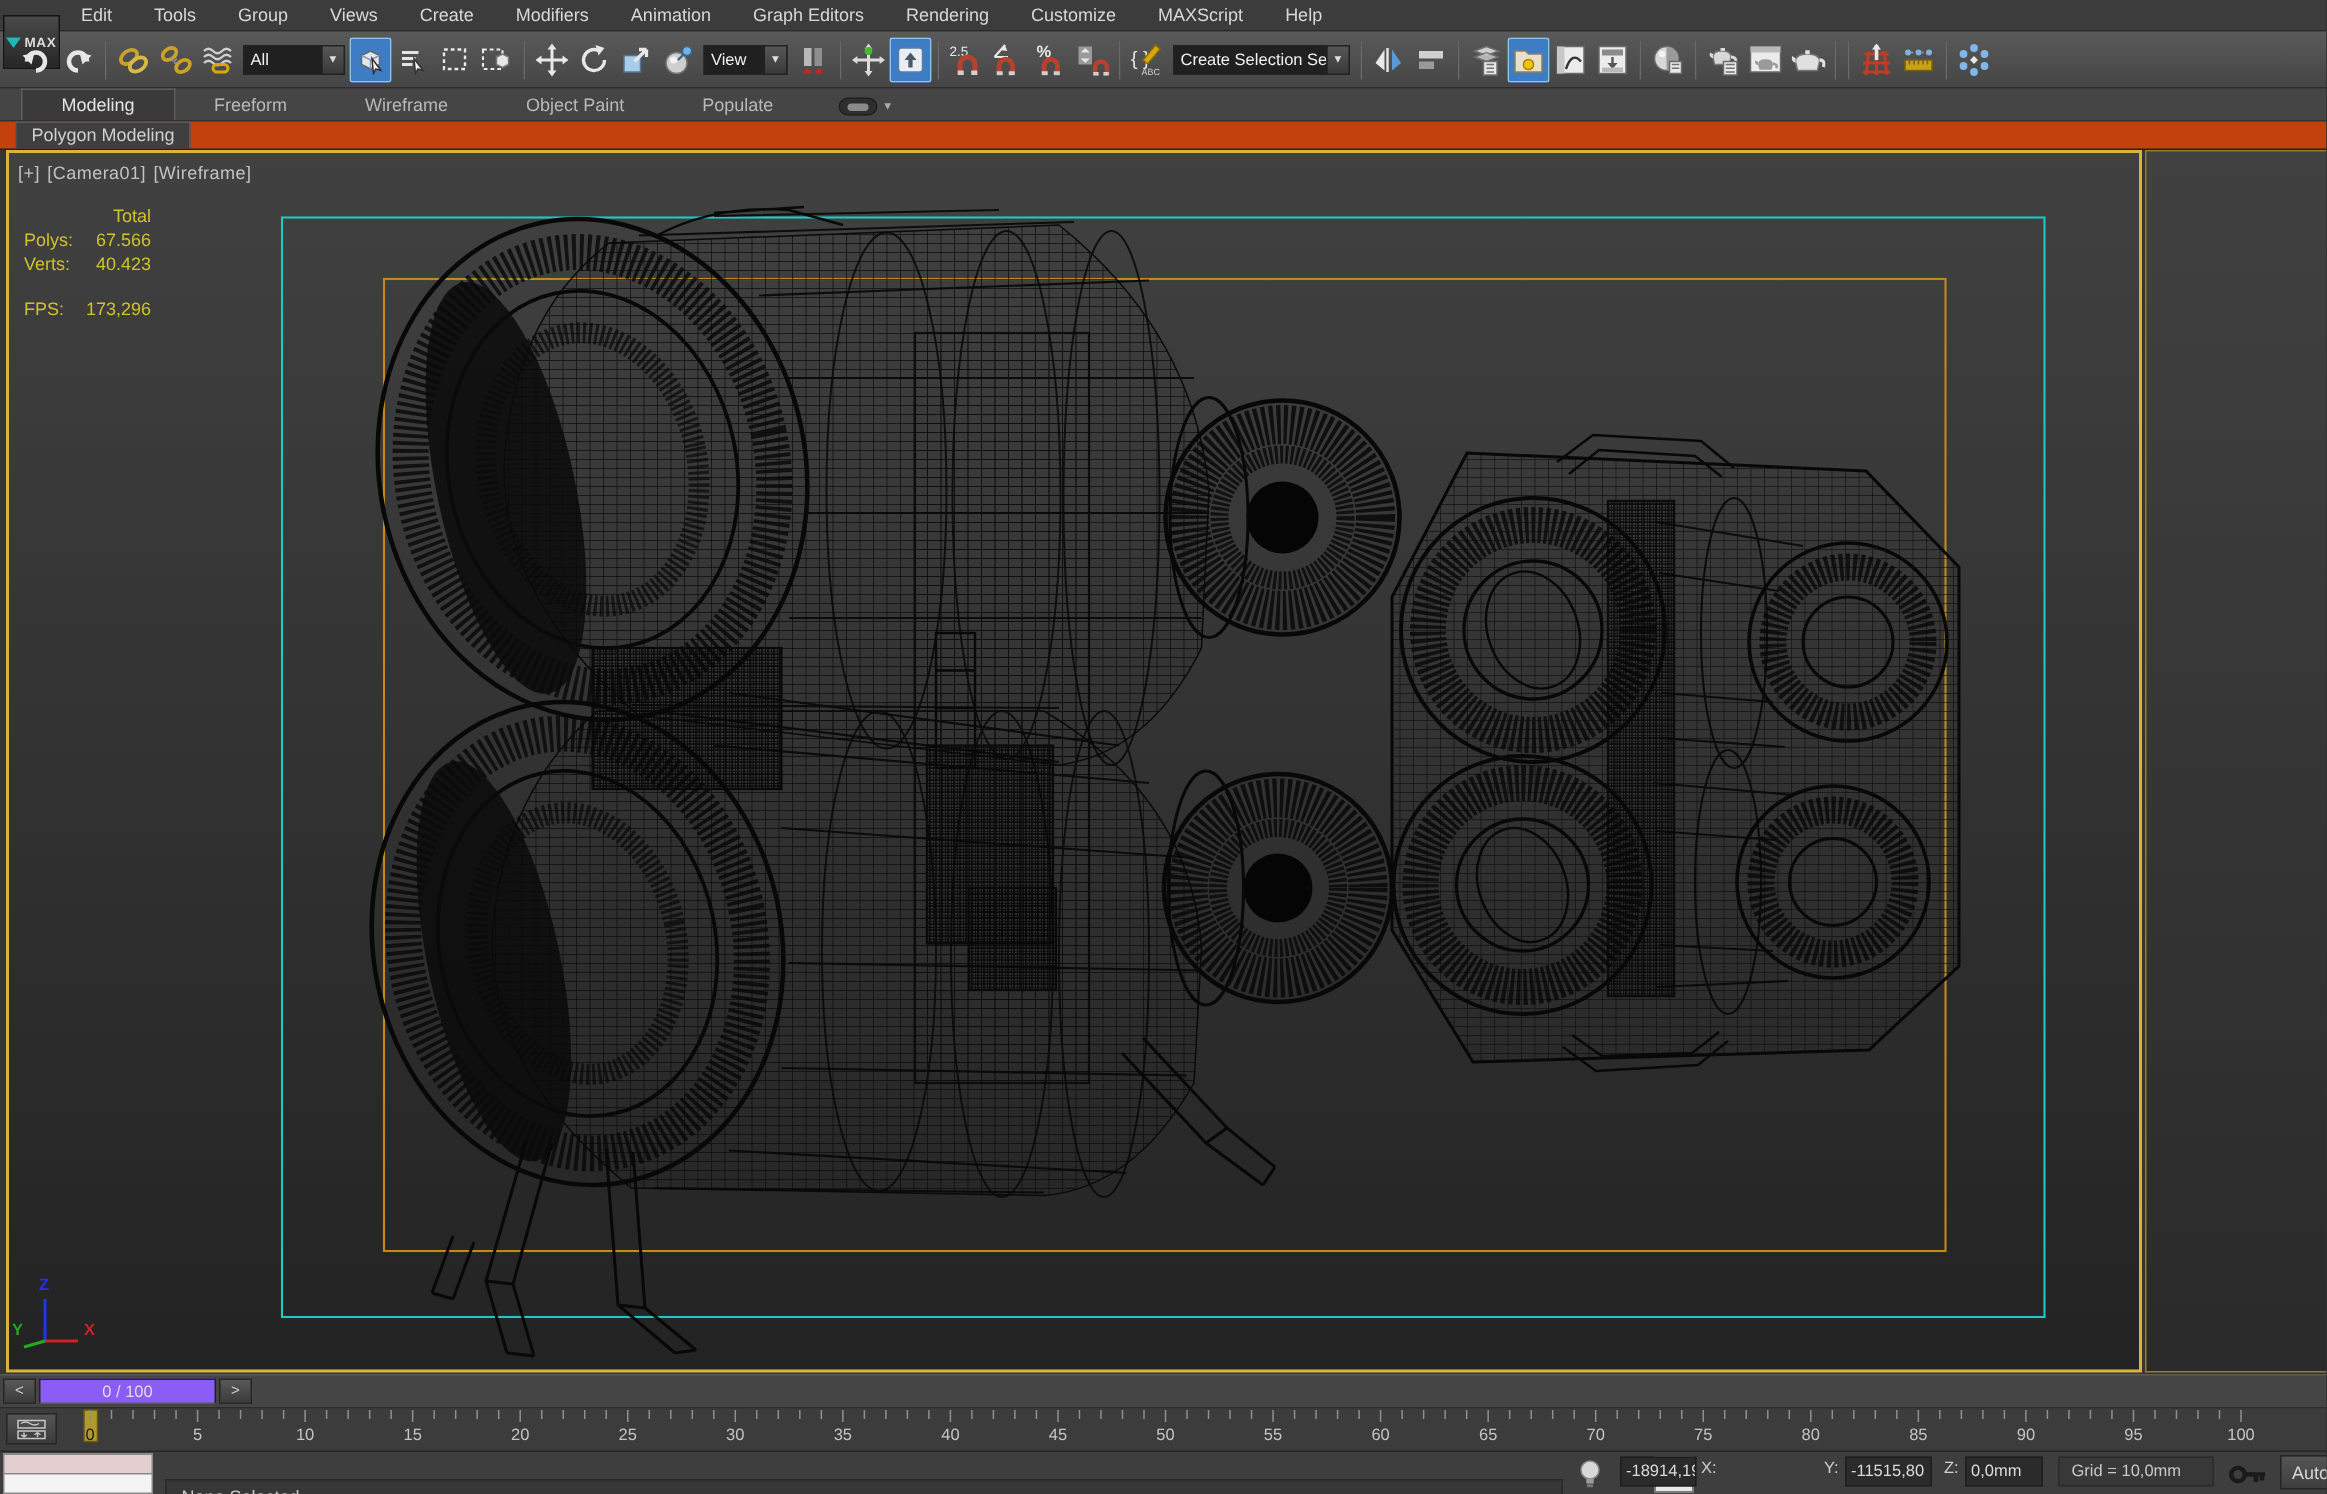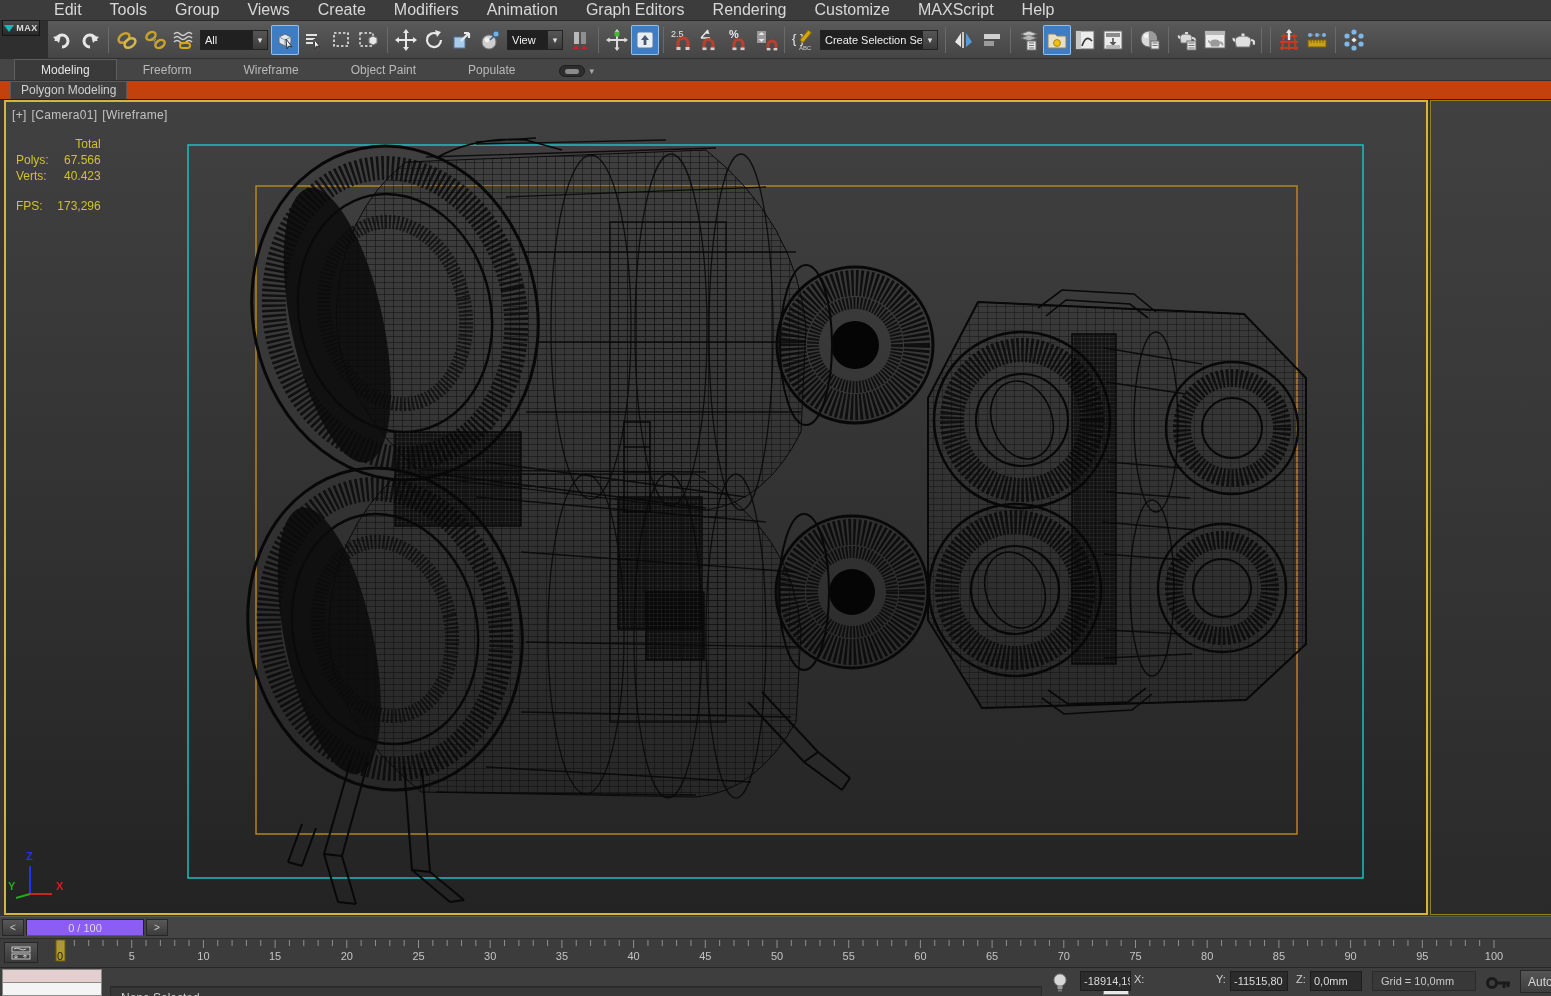--- a/index.html
+++ b/index.html
@@ -1,27 +1,27 @@
 <!DOCTYPE html>
 <html><head>
 <meta charset="utf-8">
 <style>
   html,body{margin:0;padding:0;background:#2f2f2f;width:1551px;height:996px;overflow:hidden;
     font-family:"Liberation Sans","DejaVu Sans",sans-serif;-webkit-user-select:none;user-select:none;cursor:default;}
   *{box-sizing:border-box;}
   
   .menubar{height:21px;background:#3c3c3c;display:flex;align-items:center;border-bottom:1px solid #2a2a2a;}
-  .maxlogo{width:38px;height:16px;background:linear-gradient(#4a4a4a,#262626);border:1px solid #151515;
+  .maxlogo{width:38px;height:36px;background:linear-gradient(#4a4a4a,#262626);border:1px solid #151515;
     display:flex;align-items:center;justify-content:center;gap:2px;margin-left:2px;margin-top:36px;}
   .maxlogo .tri{width:0;height:0;border-left:5px solid transparent;border-right:5px solid transparent;border-top:7px solid #1fb6b6;}
   .maxlogo .txt{color:#ddd;font-size:9px;font-weight:bold;letter-spacing:.5px;}
-  .menuitem{color:#d8d8d8;font-size:16px;padding:2px 14px;}
+  .menuitem{color:#d8d8d8;font-size:12px;padding:2px 14px;}
   
   .toolbar{height:38px;background:linear-gradient(#5a5a5a,#454545);display:flex;align-items:center;
-    border-bottom:1px solid #2e2e2e;padding-left:0;gap:0;margin-left:48px;}
+    border-bottom:1px solid #2e2e2e;padding-left:10px;gap:0;}
   .tbtn{width:28px;height:30px;display:flex;align-items:center;justify-content:center;border-radius:2px;flex:0 0 auto;}
   .tbtn.active{background:#3e7cc4;box-shadow:inset 0 0 0 1px #8fc0ee;}
   .tsep{width:1px;height:26px;background:#303030;border-right:1px solid #6a6a6a;margin:0 4px;flex:0 0 auto;}
   .dd{display:flex;height:20px;border:1px solid #222;background:#202020;align-items:center;flex:0 0 auto;margin:0 3px;}
   .dd .val{color:#f0f0f0;font-size:11px;padding:0 4px;white-space:nowrap;overflow:hidden;}
   .dd .caret{width:15px;height:100%;background:linear-gradient(#565656,#3a3a3a);border-left:1px solid #222;
     color:#ddd;font-size:9px;display:flex;align-items:center;justify-content:center;}
   
   .ribbontabs{height:22px;background:#454545;display:flex;align-items:flex-end;border-bottom:1px solid #313131;padding-left:14px;}
   .rtab{color:#b9b9b9;font-size:12px;padding:3px 26px;}

